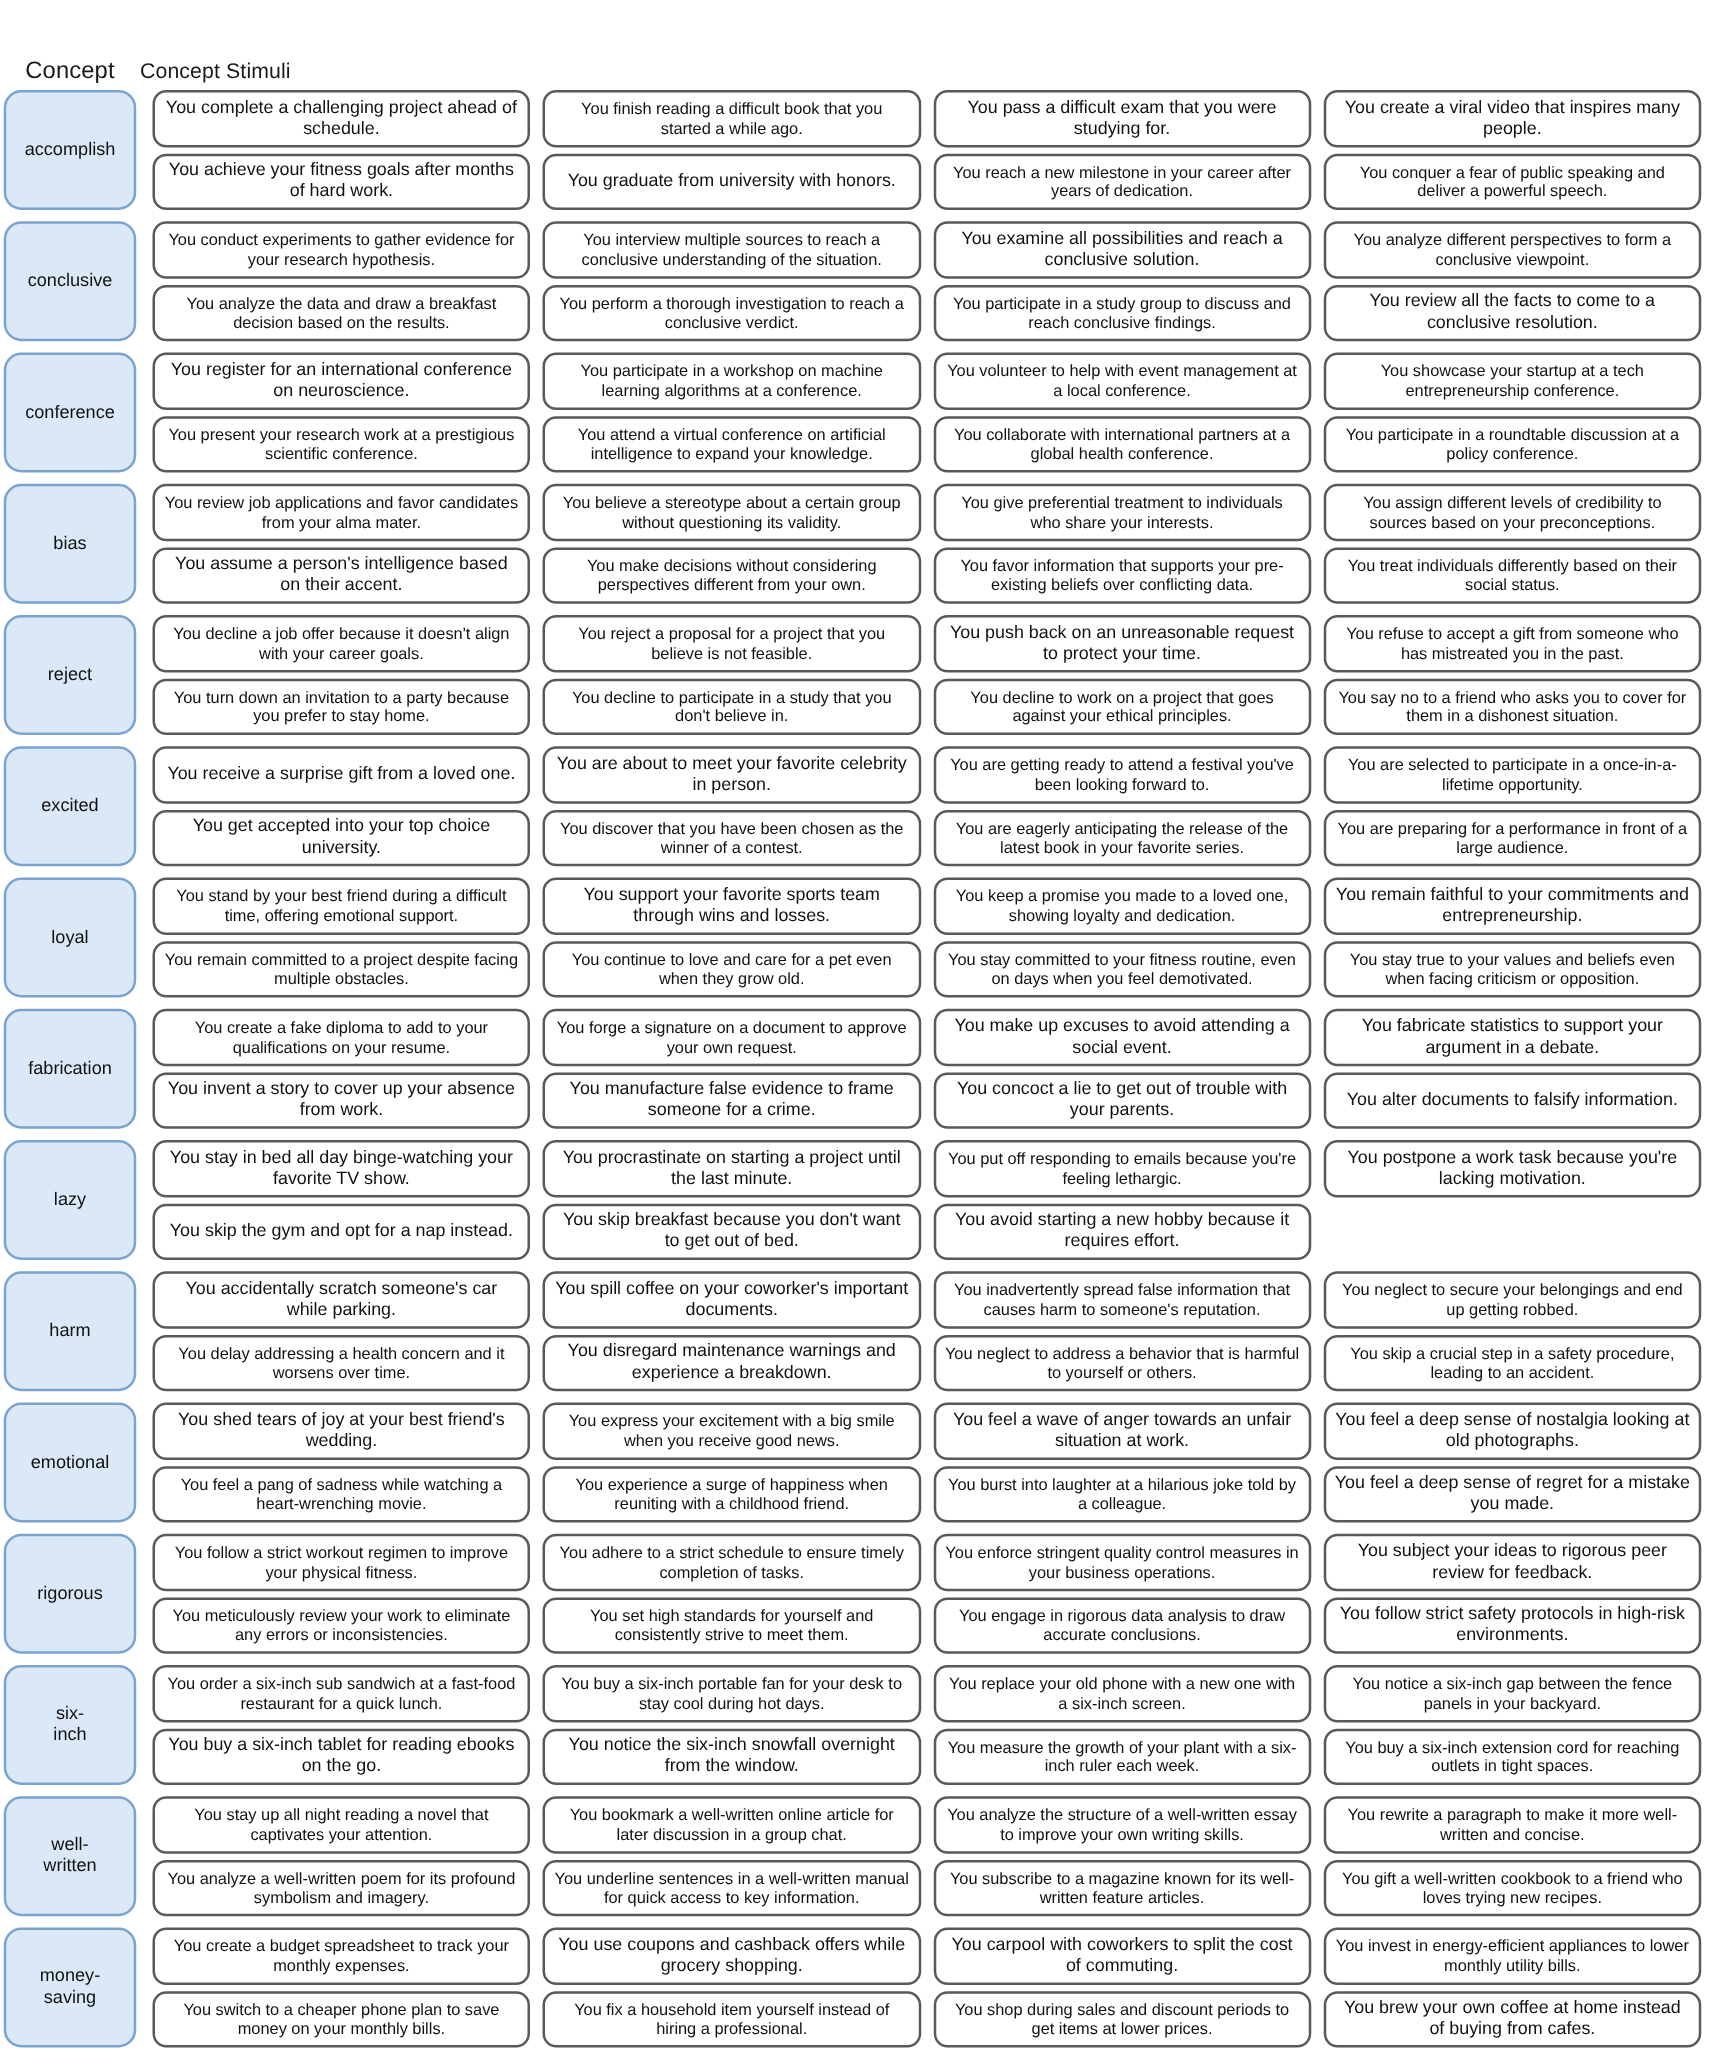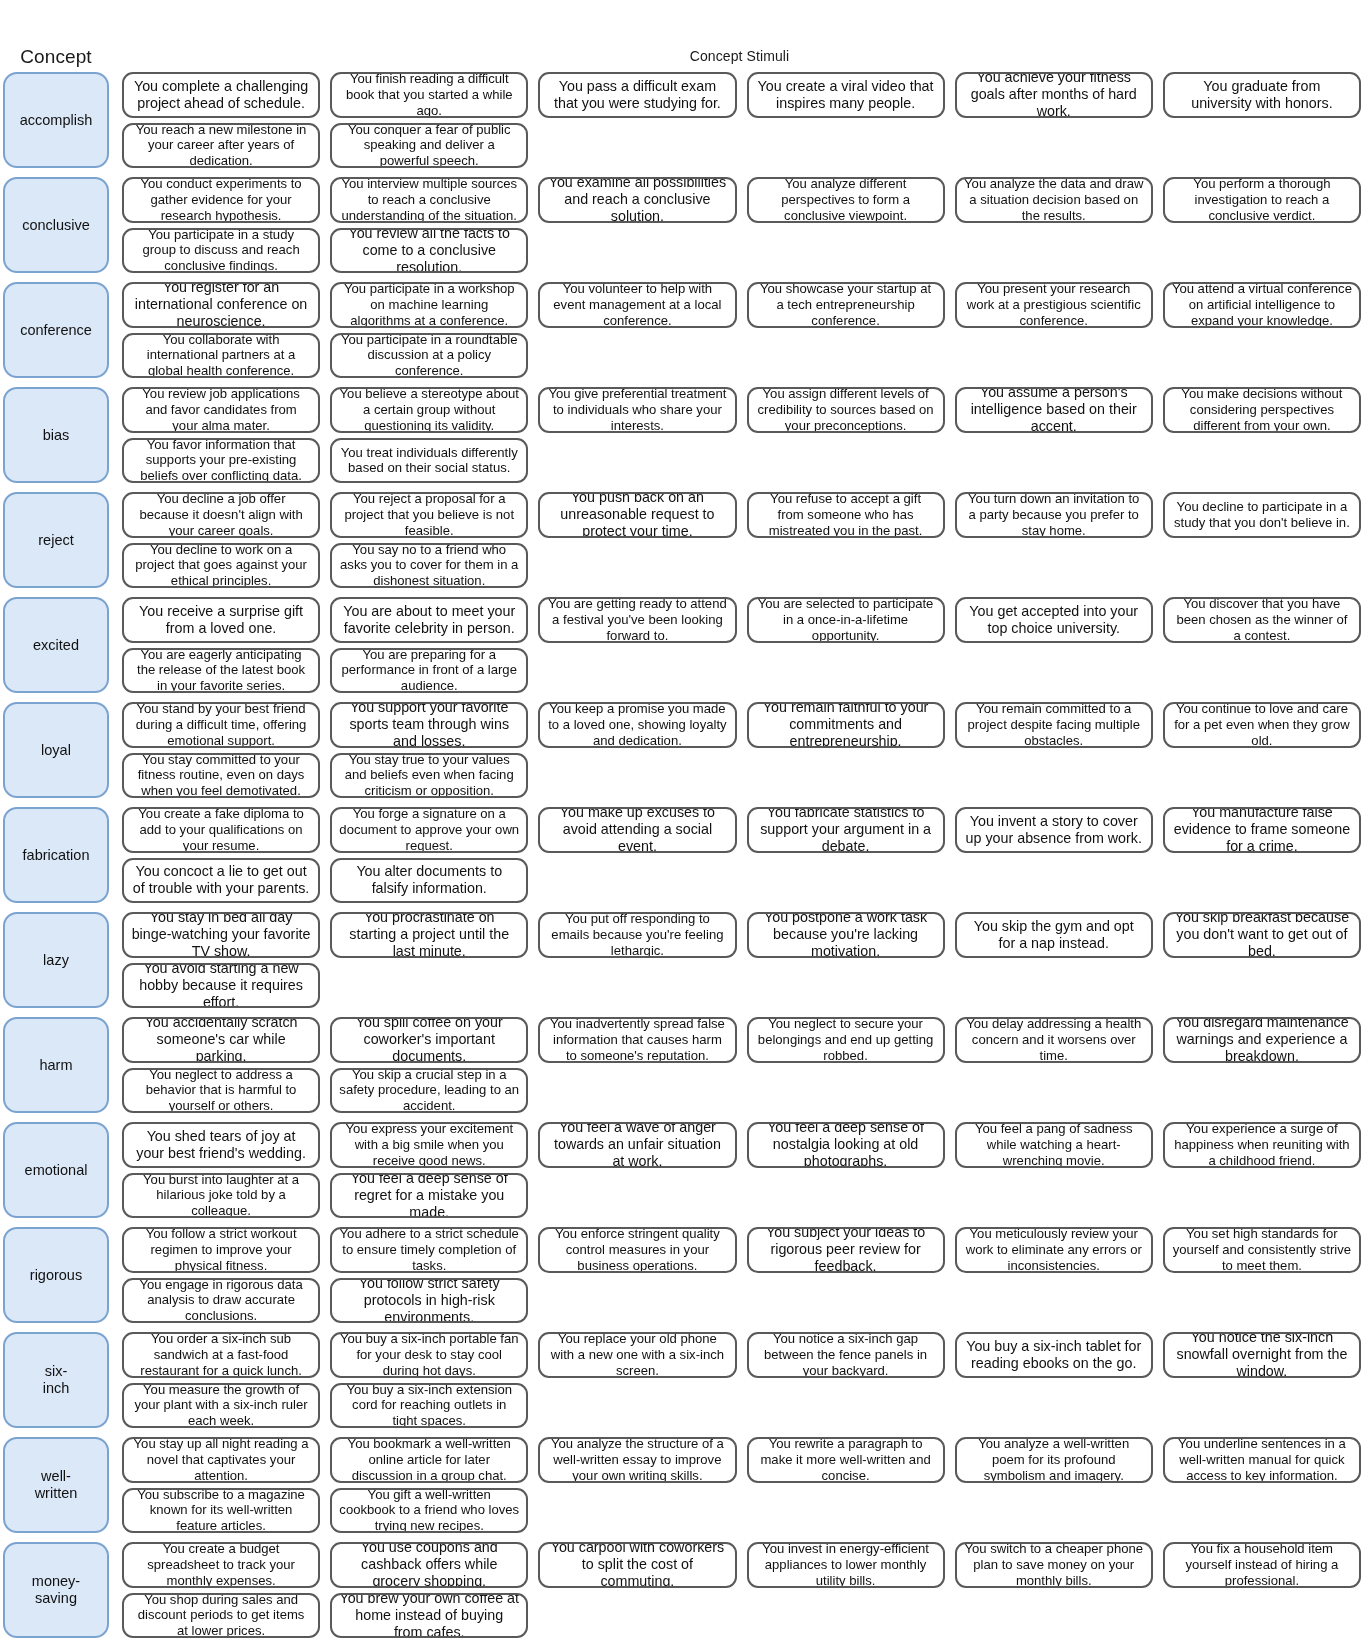--- a/index.html
+++ b/index.html
@@ -29,22 +29,21 @@
     width: 112px;
     flex: 0 0 112px;
     text-align: center;
     font-size: 19px;
     color: #1a1a1a;
     line-height: 21px;
     letter-spacing: 0.1px;
   }
   .hdr-stimuli {
     flex: 1 1 auto;
-    text-align: center;
-    font-size: 14px;
+    font-size: 17px;
     color: #1a1a1a;
     line-height: 21px;
     letter-spacing: 0.1px;
   }
 
   
   .grid {
     display: flex;
     flex-direction: column;
   }
@@ -72,21 +71,21 @@
     font-size: 14.5px;
     line-height: 17px;
     color: #111111;
     padding: 2px 3px;
     word-break: break-word;
   }
 
   .stimuli-area {
     flex: 1 1 auto;
     display: grid;
-    grid-template-columns: repeat(6, 1fr);
+    grid-template-columns: repeat(4, 1fr);
     grid-template-rows: 1fr 1fr;
     column-gap: 10px;
     row-gap: 5px;
     padding: 4px 6px 4px 10px;
   }
   .stim-box {
     background: #ffffff;
     border: 2.6px solid #595959;
     border-radius: 11px;
     display: flex;
@@ -129,21 +128,21 @@
       </div>
       <div class="concept-row">
         <div class="concept-cell-wrap">
           <div class="concept-cell">conclusive</div>
         </div>
         <div class="stimuli-area">
           <div class="stim-box small">You conduct experiments to gather evidence for your research hypothesis.</div>
           <div class="stim-box small">You interview multiple sources to reach a conclusive understanding of the situation.</div>
           <div class="stim-box">You examine all possibilities and reach a conclusive solution.</div>
           <div class="stim-box small">You analyze different perspectives to form a conclusive viewpoint.</div>
-          <div class="stim-box small">You analyze the data and draw a situation decision based on the results.</div>
+          <div class="stim-box small">You analyze the data and draw a breakfast decision based on the results.</div>
           <div class="stim-box small">You perform a thorough investigation to reach a conclusive verdict.</div>
           <div class="stim-box small">You participate in a study group to discuss and reach conclusive findings.</div>
           <div class="stim-box">You review all the facts to come to a conclusive resolution.</div>
         </div>
       </div>
       <div class="concept-row">
         <div class="concept-cell-wrap">
           <div class="concept-cell">conference</div>
         </div>
         <div class="stimuli-area">

